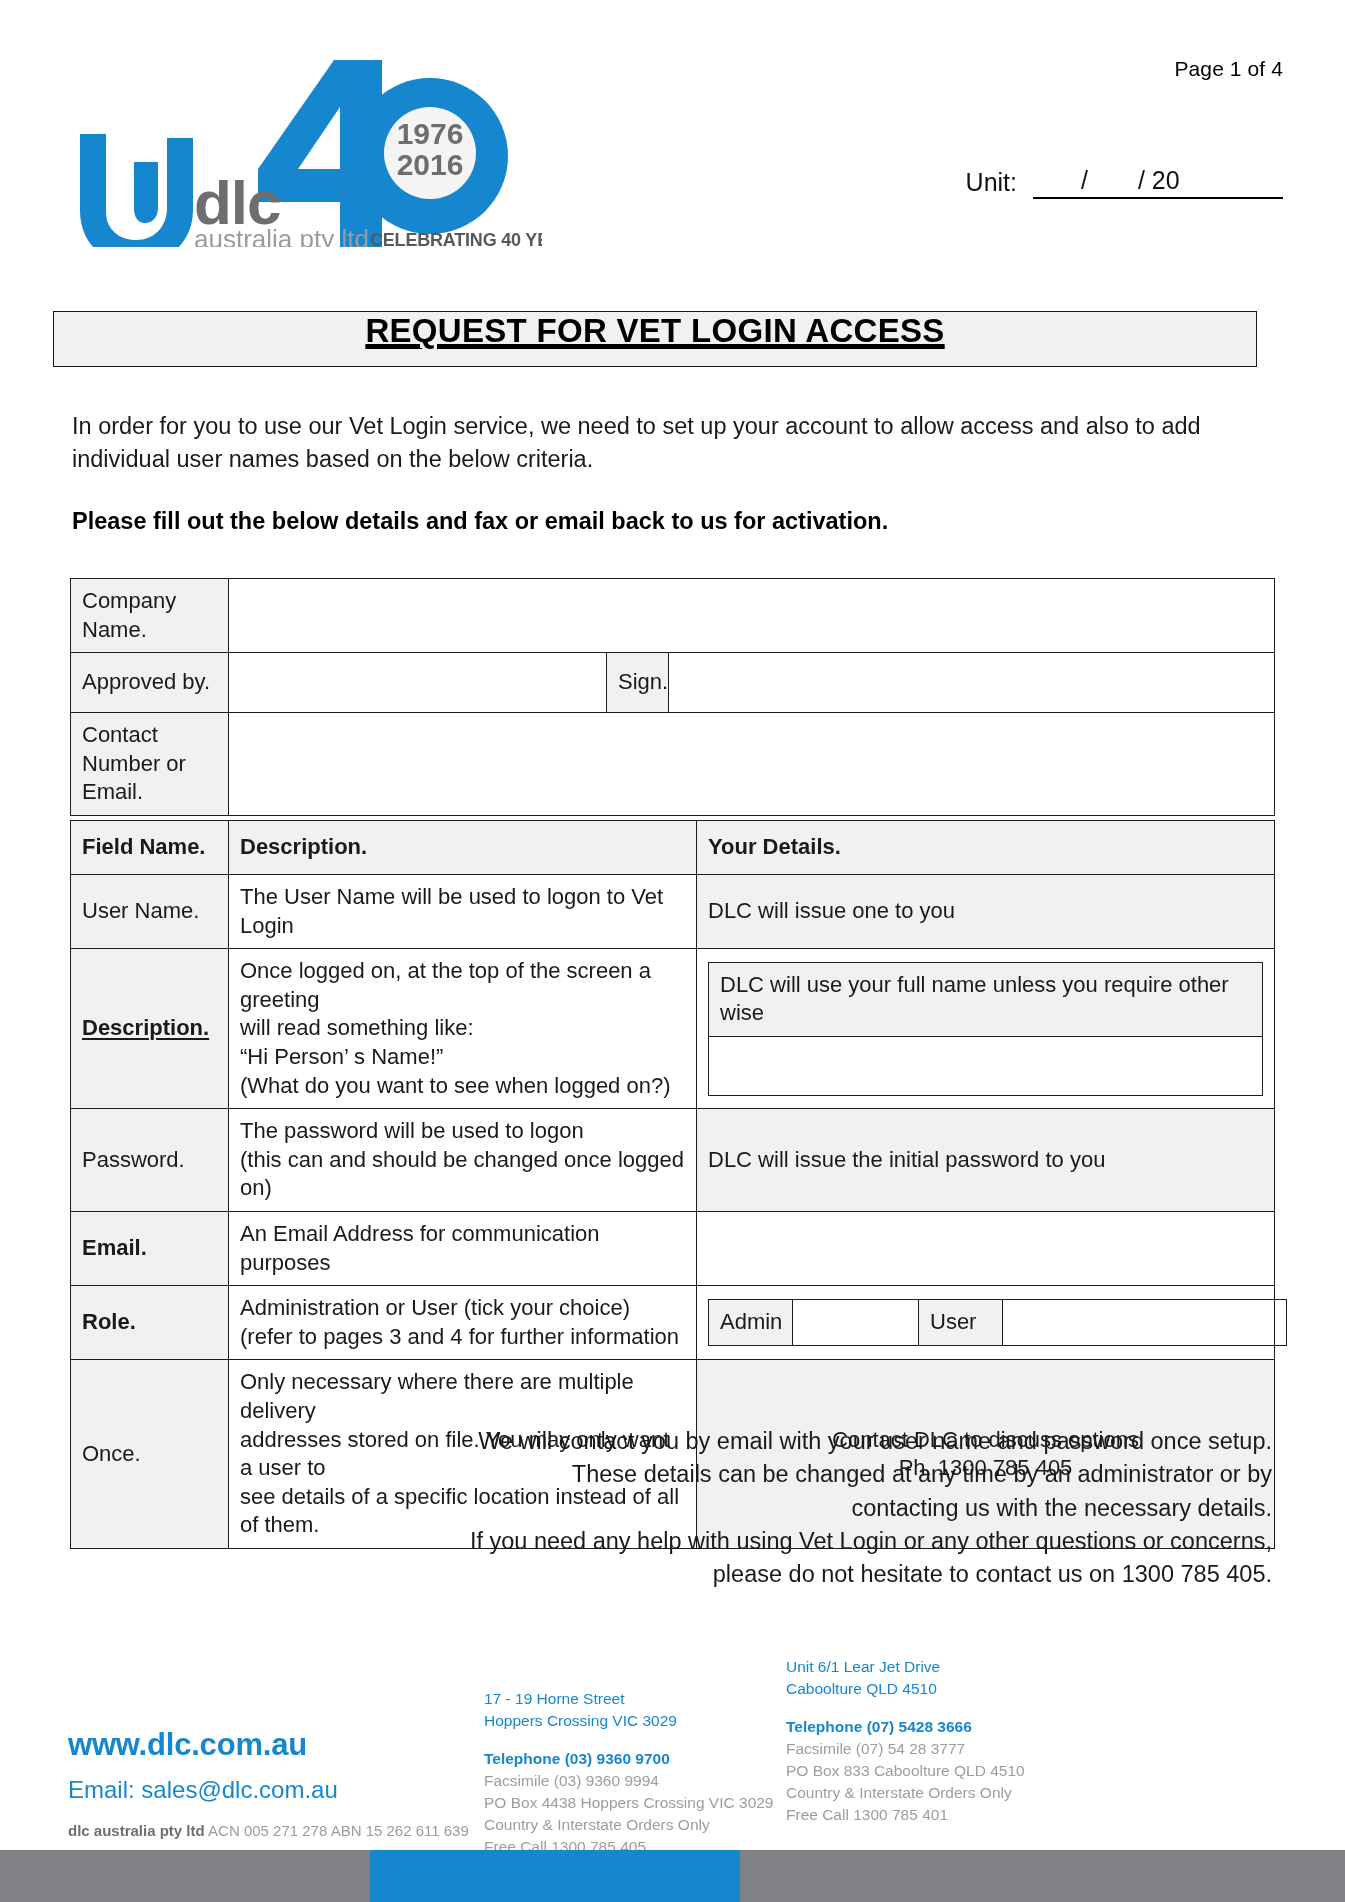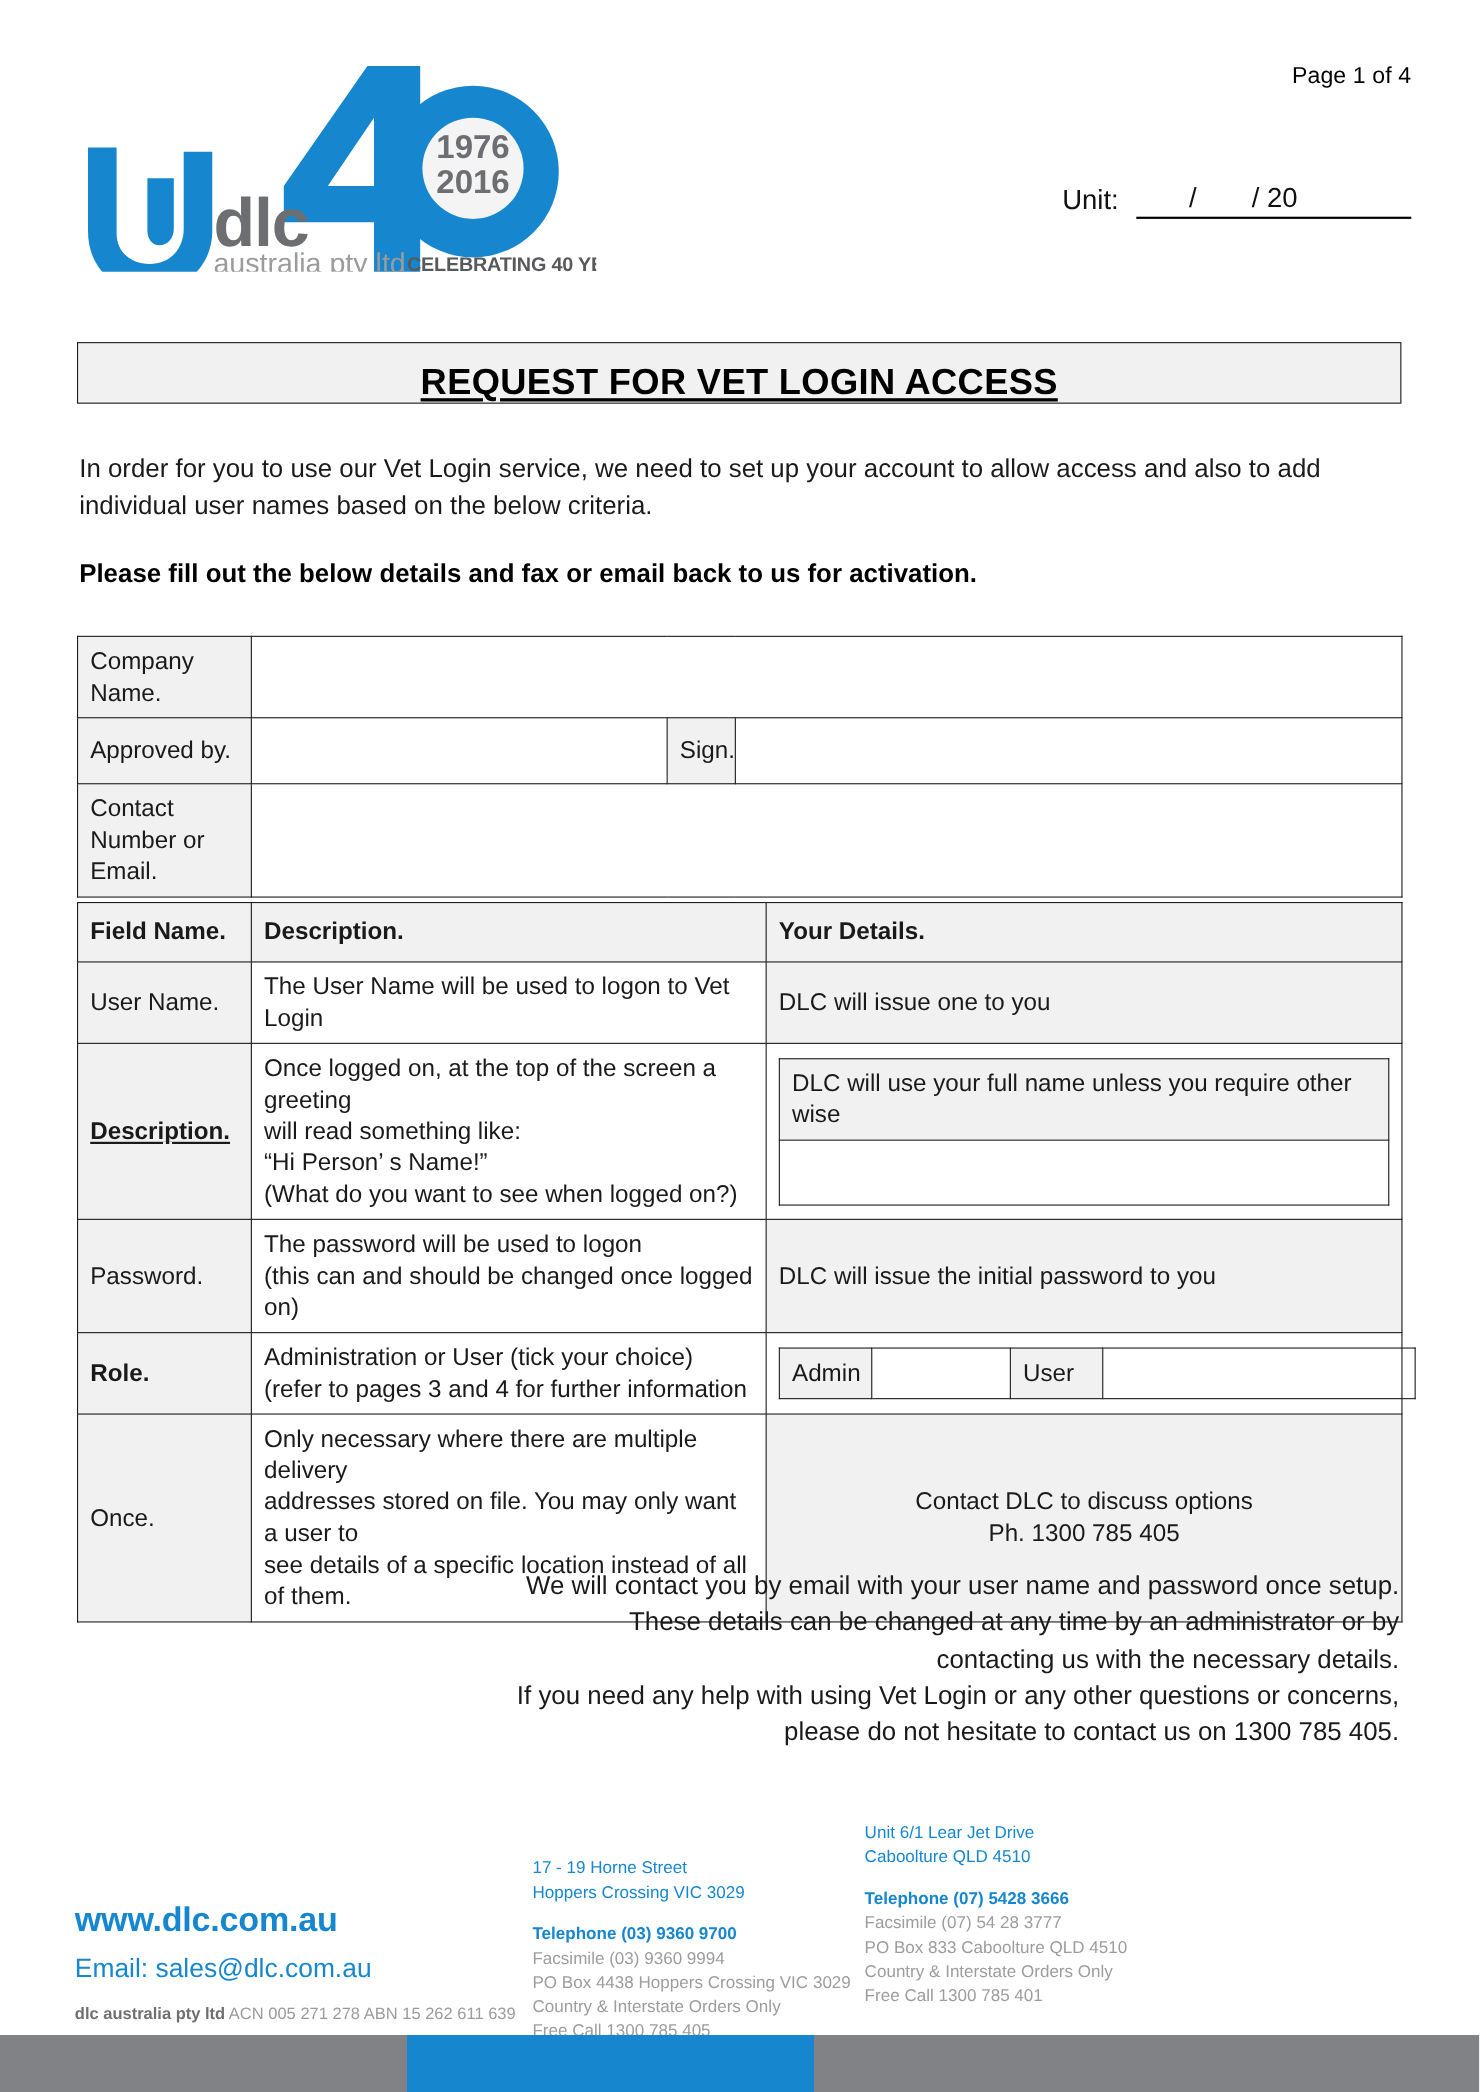--- a/index.html
+++ b/index.html
@@ -55,30 +55,31 @@
     align-items: flex-end;
     padding-bottom: 2px;
     box-sizing: border-box;
   }
   .date-slash1 { margin-left: 48px; }
   .date-slash2 { margin-left: 50px; }
 
   
   .title-banner {
     position: absolute;
-    left: 70px;
+    left: 53px;
     top: 311px;
     width: 1204px;
     height: 56px;
     border: 1.5px solid #1a1a1a;
     background: #f1f1f1;
     display: flex;
-    align-items: flex-end;
+    align-items: flex-start;
     justify-content: center;
     box-sizing: border-box;
+    text-decoration: underline;
   }
   .title-text {
     font-size: 33px;
     font-weight: bold;
     letter-spacing: .3px;
     text-decoration: underline;
     text-underline-offset: 4px;
   }
 
   
@@ -321,20 +322,25 @@
 
       <tr>
         <td class="shade" style="height:64px">Password.</td>
         <td class="white">
           <div>The password will be used to logon</div>
           <div>(this can and should be changed once logged on)</div>
         </td>
         <td class="shade">DLC will issue the initial password to you</td>
       </tr>
 
+      <tr>
+        <td class="shade bold" style="height:62px">Email.</td>
+        <td class="white">An Email Address for communication purposes</td>
+        <td class="white"></td>
+      </tr>
 
       <tr>
         <td class="shade bold" style="height:62px">Role.</td>
         <td class="white">
           <div>Administration or User (tick your choice)</div>
           <div>(refer to pages 3 and 4 for further information</div>
         </td>
         <td class="nopad">
           <table class="nested">
             <colgroup>

